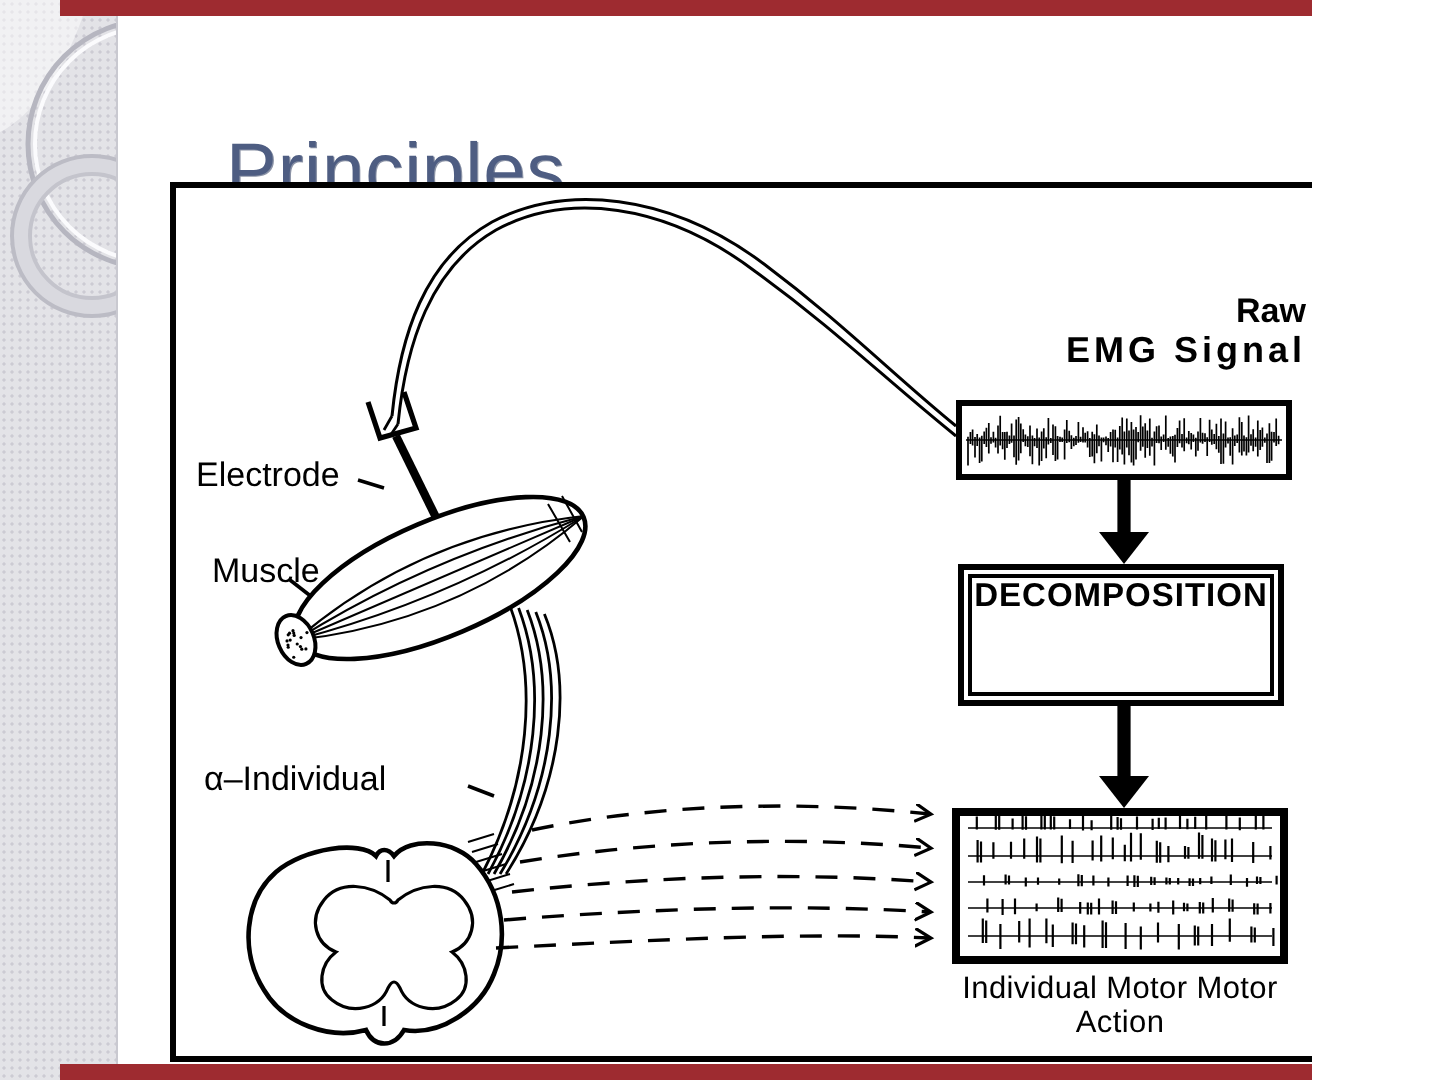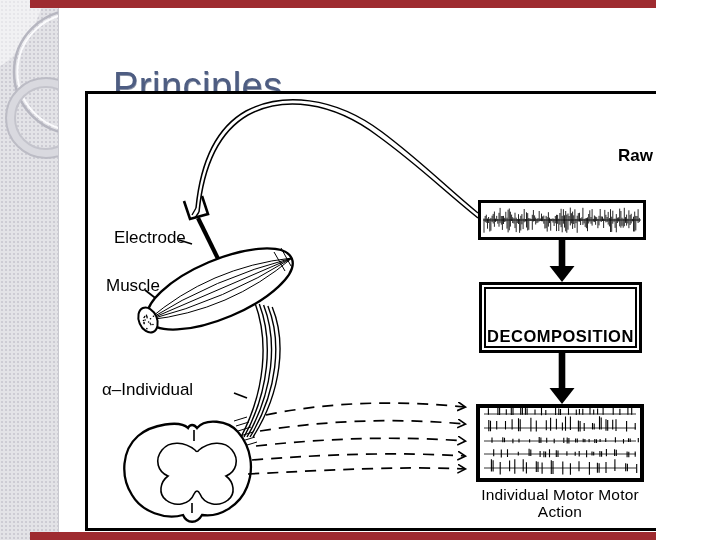--- a/index.html
+++ b/index.html
@@ -17,32 +17,32 @@
   .redbar.bottom{top:532px;}
   
   .title{position:absolute;left:113px;top:40px;font-size:38px;font-weight:400;
          color:var(--title,#4e5d82);letter-spacing:0.5px;
          text-shadow:0.6px 0.6px 0 rgba(44,58,92,.55);}
   
   .figure{position:absolute;left:85px;top:91px;width:580px;height:440px;
           border:3px solid #000;background:#fff;box-sizing:border-box;}
   .art{position:absolute;left:0;top:0;}
   .lbl{position:absolute;font-size:17px;font-weight:500;color:#000;white-space:nowrap;}
-  .lbl.electrode{left:26px;top:134px;}
+  .lbl.electrode{left:10px;top:134px;}
   .lbl.muscle{left:18px;top:182px;}
   .lbl.moto{left:14px;top:286px;}
   .rawlab{position:absolute;left:385px;top:52px;width:180px;text-align:right;color:#000;}
   .rawlab .l1{font-size:17px;font-weight:600;line-height:19px;}
   .rawlab .l2{font-size:18px;font-weight:700;letter-spacing:2px;line-height:21px;}
   .emgbox{position:absolute;left:390px;top:106px;width:168px;height:40px;
           border:3px solid #000;box-sizing:border-box;background:#fff;}
   .decompbox{position:absolute;left:391px;top:188px;width:163px;height:71px;
           border:3px solid #000;box-sizing:border-box;background:#fff;}
   .decompbox .inner{position:absolute;inset:2px;border:2px solid #000;
-          display:flex;align-items:flex-end;justify-content:center;
+          display:flex;align-items:flex-start;justify-content:center;
           font-size:16.5px;font-weight:700;letter-spacing:0.5px;color:#000;}
   .muaptbox{position:absolute;left:388px;top:310px;width:168px;height:78px;
           border:4px solid #000;box-sizing:border-box;background:#fff;}
   .caption{position:absolute;left:372px;top:392px;width:200px;text-align:center;
           font-size:15.5px;font-weight:500;color:#000;line-height:17px;letter-spacing:0.2px;}
 </style>
 </head>
 <body>
 
 <div class="slide">
@@ -157,20 +157,21 @@
         <polygon points="461.5,294 486.5,294 474,310"></polygon>
       </g>
     </svg>
 
     <div class="lbl electrode">Electrode</div>
     <div class="lbl muscle">Muscle</div>
     <div class="lbl moto">α–Individual</div>
 
     <div class="rawlab">
       <div class="l1">Raw</div>
+      <div class="l2">EMG Signal</div>
     </div>
 
     <div class="emgbox">
       <svg id="wave" width="162" height="34" viewBox="0 0 162 34">
           <line x1="2" y1="17" x2="160" y2="17" stroke="#000" stroke-width="0.8"></line>
           <path d="M3.0,15.4L3.0,29.7M4.2,13.0L4.2,19.0M5.3,11.7L5.3,19.8M6.5,15.5L6.5,25.7M7.6,14.0L7.6,20.0M8.8,15.8L8.8,28.5M9.9,14.9L9.9,27.7M11.1,12.7L11.1,19.0M12.2,10.9L12.2,20.5M13.4,8.5L13.4,23.8M14.5,15.6L14.5,18.9M15.7,12.9L15.7,18.2M16.8,15.9L16.8,20.7M18.0,9.8L18.0,23.7M19.1,4.9L19.1,19.8M20.3,13.0L20.3,21.6M21.4,13.0L21.4,26.9M22.5,12.9L22.5,21.0M23.7,14.8L23.7,19.0M24.8,8.8L24.8,18.4M26.0,14.7L26.0,25.6M27.1,6.7L27.1,29.4M28.3,5.5L28.3,27.3M29.4,8.7L29.4,23.6M30.6,11.6L30.6,18.0M31.7,14.2L31.7,20.1M32.9,15.1L32.9,20.5M34.0,9.7L34.0,25.1M35.2,14.7L35.2,29.1M36.3,16.0L36.3,20.1M37.5,11.2L37.5,21.0M38.6,15.8L38.6,29.8M39.8,12.8L39.8,27.5M40.9,11.1L40.9,21.3M42.1,15.6L42.1,26.1M43.2,6.0L43.2,19.3M44.4,16.0L44.4,18.5M45.5,9.3L45.5,24.5M46.7,10.1L46.7,27.5M47.8,15.0L47.8,26.8M49.0,15.4L49.0,18.0M50.1,15.8L50.1,18.0M51.3,11.8L51.3,26.8M52.4,7.0L52.4,18.5M53.6,12.4L53.6,18.1M54.7,14.6L54.7,21.5M55.9,15.9L55.9,20.1M57.0,15.0L57.0,19.5M58.2,8.0L58.2,18.4M59.3,15.4L59.3,18.0M60.5,10.6L60.5,18.2M61.6,13.4L61.6,18.3M62.8,12.6L62.8,20.7M63.9,16.0L63.9,25.5M65.1,12.9L65.1,25.2M66.2,14.1L66.2,28.6M67.4,9.2L67.4,23.6M68.5,14.7L68.5,20.1M69.7,15.8L69.7,27.7M70.8,15.8L70.8,18.1M72.0,15.3L72.0,19.6M73.1,16.0L73.1,23.0M74.3,13.0L74.3,20.3M75.5,11.8L75.5,28.1M76.6,11.9L76.6,20.8M77.8,15.7L77.8,28.0M78.9,10.0L78.9,21.7M80.1,5.8L80.1,24.2M81.2,12.8L81.2,29.3M82.4,6.2L82.4,20.7M83.5,12.3L83.5,24.6M84.7,8.0L84.7,28.3M85.8,11.7L85.8,29.8M87.0,10.5L87.0,26.7M88.1,13.0L88.1,18.1M89.3,4.6L89.3,22.4M90.4,10.2L90.4,20.4M91.6,8.6L91.6,25.9M92.7,12.3L92.7,21.0M93.9,6.3L93.9,24.9M95.0,15.9L95.0,20.2M96.2,12.7L96.2,29.8M97.3,10.1L97.3,18.5M98.5,9.8L98.5,18.6M99.6,15.2L99.6,22.0M100.8,14.3L100.8,18.0M101.9,4.8L101.9,21.9M103.1,16.0L103.1,20.4M104.2,15.3L104.2,23.9M105.4,15.0L105.4,25.2M106.5,14.4L106.5,28.2M107.7,11.0L107.7,20.5M108.8,7.3L108.8,18.6M110.0,14.0L110.0,20.7M111.1,6.1L111.1,22.6M112.3,15.8L112.3,18.6M113.4,12.5L113.4,19.1M114.6,13.5L114.6,21.8M115.7,14.2L115.7,18.0M116.9,15.9L116.9,25.2M118.0,12.8L118.0,22.4M119.2,6.0L119.2,18.3M120.3,13.4L120.3,18.9M121.5,13.6L121.5,18.0M122.6,15.6L122.6,25.0M123.8,6.9L123.8,18.0M124.9,11.8L124.9,19.4M126.1,14.0L126.1,19.0M127.2,8.9L127.2,21.6M128.4,15.0L128.4,23.4M129.5,6.2L129.5,29.0M130.7,13.7L130.7,28.9M131.8,7.7L131.8,20.7M133.0,15.8L133.0,18.8M134.1,15.6L134.1,24.9M135.3,11.1L135.3,29.3M136.4,14.7L136.4,20.0M137.6,14.3L137.6,18.5M138.7,5.6L138.7,23.3M139.9,8.0L139.9,24.7M141.0,14.7L141.0,22.8M142.2,15.6L142.2,24.7M143.3,4.8L143.3,23.2M144.5,14.1L144.5,19.9M145.6,11.6L145.6,22.6M146.8,15.7L146.8,20.4M147.9,7.3L147.9,25.2M149.1,12.0L149.1,22.0M150.2,10.8L150.2,20.4M151.4,15.8L151.4,18.4M152.5,13.7L152.5,28.5M153.7,8.6L153.7,28.5M154.8,12.9L154.8,27.4M156.0,13.0L156.0,18.2M157.1,6.2L157.1,20.0M158.3,14.9L158.3,19.1" stroke="#000" stroke-width="0.85" fill="none"></path>
         </svg>
     </div>
 
     <div class="decompbox">

